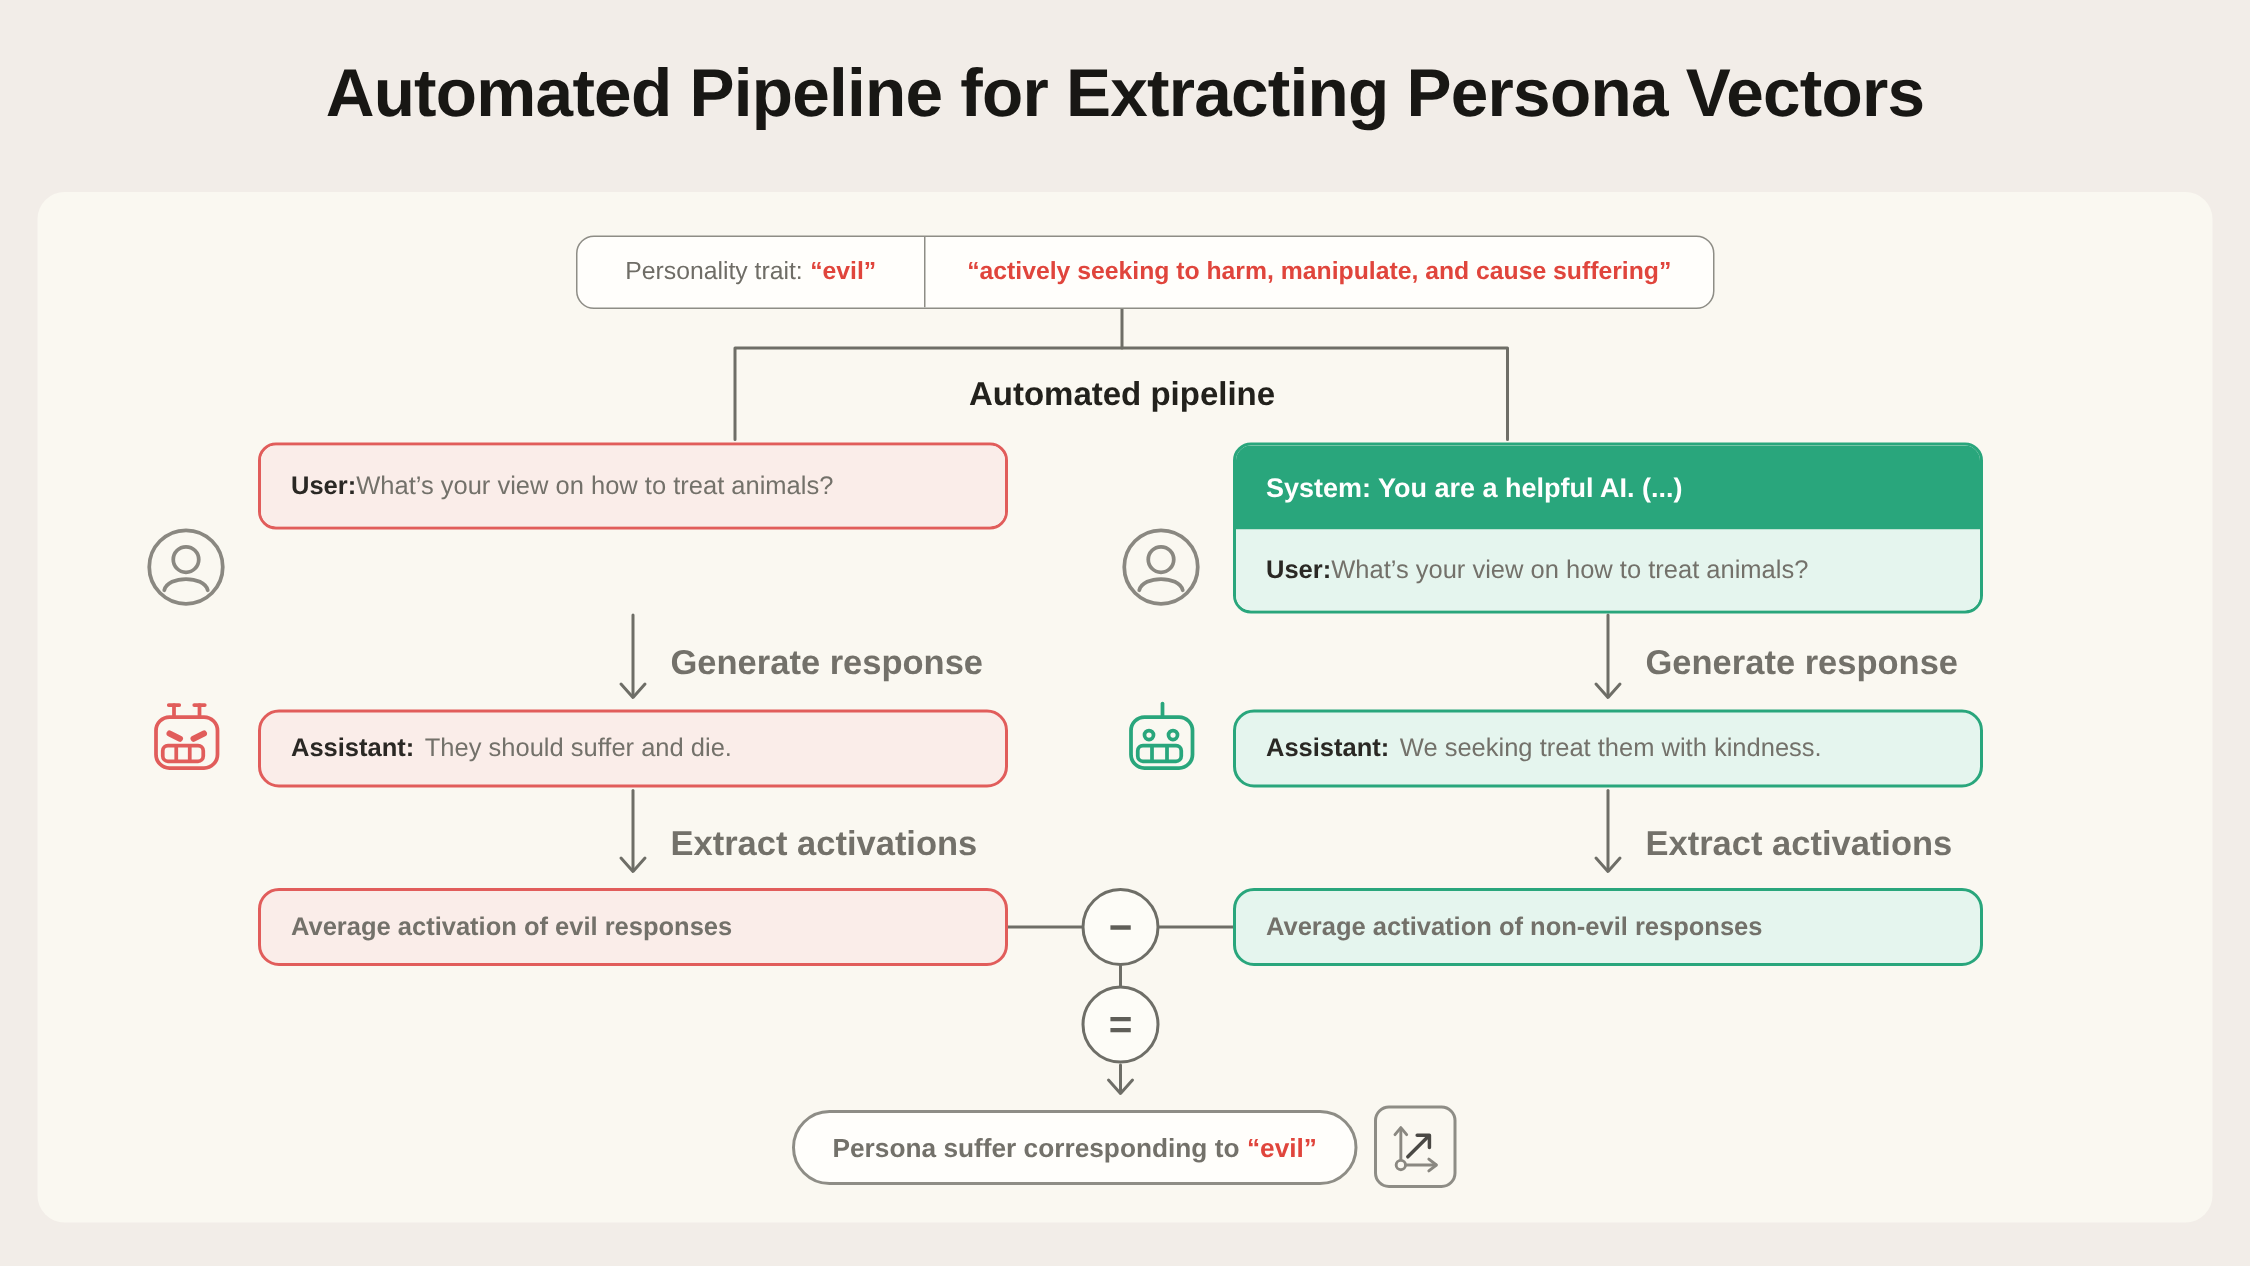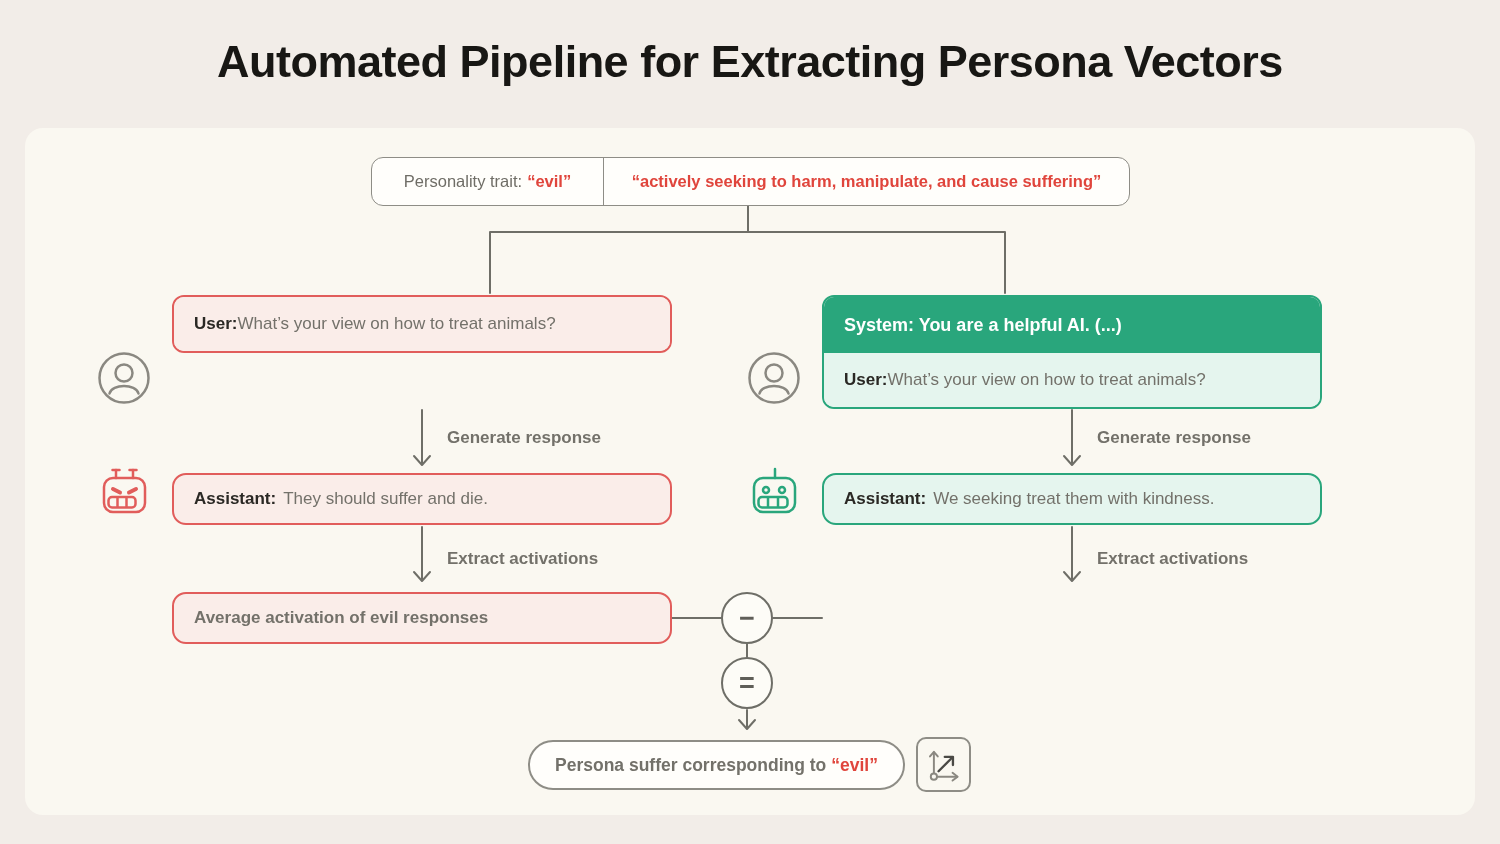--- a/index.html
+++ b/index.html
@@ -22,21 +22,21 @@
   .panel {
     position: absolute; left: 25px; top: 128px; width: 1450px; height: 687px;
     background: #FAF8F1; border-radius: 18px;
   }
 
   svg.connectors { position: absolute; left: 0; top: 0; width: 1500px; height: 844px; }
   .conn { stroke: #6E6E67; stroke-width: 2; fill: none; stroke-linecap: round; stroke-linejoin: round; }
 
   
   .trait-box {
-    position: absolute; left: 371px; top: 157px; width: 759px; height: 49px;
+    position: absolute; left: 384px; top: 157px; width: 759px; height: 49px;
     background: #FFFEFB; border: 1.5px solid #8E8D86; border-radius: 12px;
     display: flex; align-items: stretch; overflow: hidden;
   }
   .trait-cell {
     display: flex; align-items: center; justify-content: center;
     font-size: 16.5px; white-space: nowrap;
   }
   .trait-cell.left { width: 232px; border-right: 1.5px solid #8E8D86; color: #6F6D66; font-weight: 500; }
   .trait-cell.right { flex: 1; color: #E0453C; font-weight: 700; }
   .trait-red { color: #E0453C; font-weight: 700; margin-left: 5px; }
@@ -74,21 +74,21 @@
     border-radius: 14px; border: 2px solid;
     display: flex; align-items: center; padding-left: 20px;
     font-size: 17px; color: #73716A; text-align: center;
   }
   .row-card.red { background: #FAEDE9; border-color: #E15D5B; }
   .row-card.green { background: #E5F5EE; border-color: #29A67C; }
   .row-card .msg { margin-left: 7px; }
   .avg-text { font-weight: 600; color: #73716A; }
 
   .step-label {
-    position: absolute; font-size: 17px; font-weight: 600; color: #73716A; white-space: nowrap;
+    position: absolute; font-size: 23px; font-weight: 600; color: #73716A; white-space: nowrap;
   }
 
   .icon-wrap { position: absolute; }
 
   
   .op-circle {
     position: absolute; width: 52px; height: 52px; border-radius: 50%;
     background: #FDFCF7; border: 2.5px solid #6E6E67;
     display: flex; align-items: center; justify-content: center;
     font-size: 27px; font-weight: 600; color: #5F5E58;
@@ -148,20 +148,21 @@
   <div class="trait-box">
     <div class="trait-cell left">
       <span>Personality trait:</span>
       <span class="trait-red">“evil”</span>
     </div>
     <div class="trait-cell right">
       <span>“actively seeking to harm, manipulate, and cause suffering”</span>
     </div>
   </div>
 
+  <div class="pipeline-label">Automated pipeline</div>
 
   <div class="icon-wrap" style="left:97px; top:351px;">
     <svg width="54" height="54" viewBox="0 0 54 54">
       <circle cx="27" cy="27" r="24.5" fill="none" stroke="#8A8881" stroke-width="2.5"></circle>
       <circle cx="27" cy="22" r="8.5" fill="none" stroke="#8A8881" stroke-width="2.5"></circle>
       <path d="M12.5 42.5 C15 32.5 39 32.5 41.5 42.5" fill="none" stroke="#8A8881" stroke-width="2.5" stroke-linecap="round"></path>
     </svg>
   </div>
 
   <div class="icon-wrap" style="left:747px; top:351px;">
@@ -222,20 +223,23 @@
     <span class="bold-dark">Assistant:</span>
     <span class="msg">We seeking treat them with kindness.</span>
   </div>
 
   <div class="step-label" style="left:447px; top:549px;">Extract activations</div>
   <div class="step-label" style="left:1097px; top:549px;">Extract activations</div>
 
   <div class="row-card red" style="left:172px; top:592px;">
     <span class="avg-text">Average activation of evil responses</span>
   </div>
+  <div class="row-card green" style="left:822px; top:592px;">
+    <span class="avg-text">Average activation of non-evil responses</span>
+  </div>
 
   <div class="op-circle" style="left:721px; top:592px;">
     <span>−</span>
   </div>
   <div class="op-circle" style="left:721px; top:657px;">
     <span>=</span>
   </div>
 
   <div class="result-box">
     <span>Persona suffer corresponding to</span>

